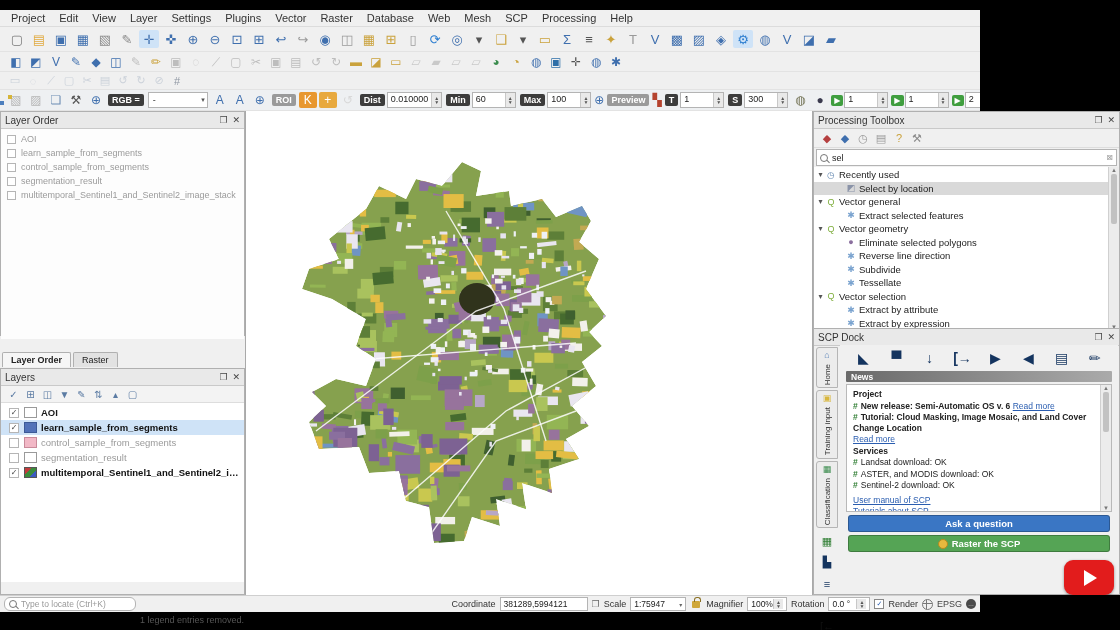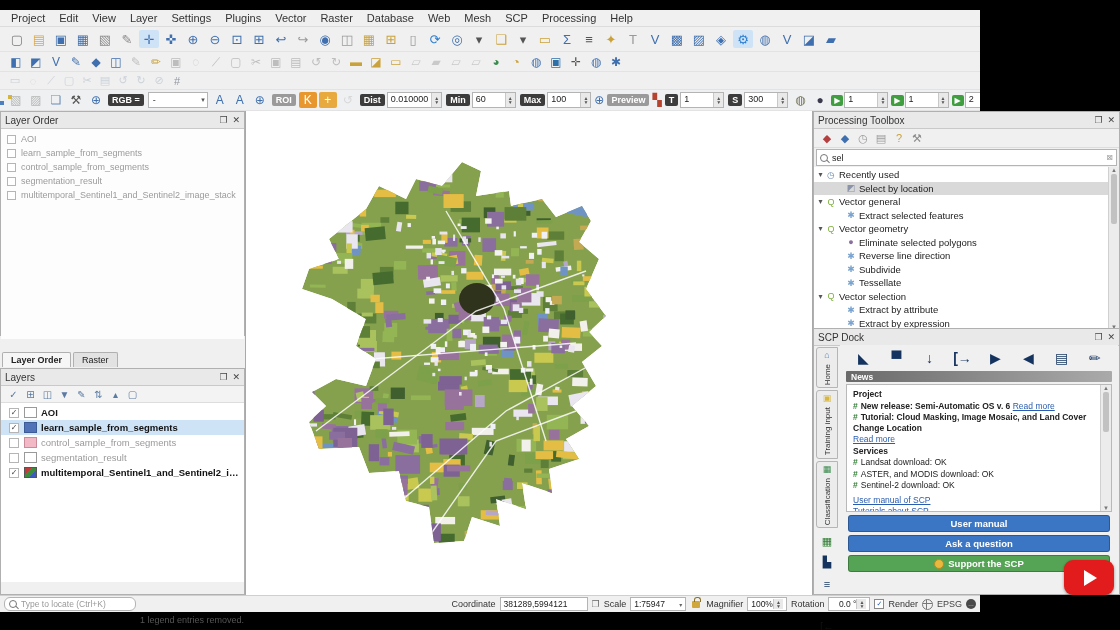--- a/index.html
+++ b/index.html
@@ -1187,28 +1187,25 @@
         <div class="nrow"><a class="lnk">Tutorials about SCP</a></div>
 
         <div class="sbar">
             <span>▲</span>
             <span class="thumb" style="height:40px;"></span>
             <span class="spc"></span>
             <span>▼</span>
           </div>
       </div>
       <div class="bigbtn blue">
-          <span>User manual</span>
-        </div>
-      <div class="bigbtn blue">
           <span>Ask a question</span>
         </div>
       <div class="bigbtn green">
           <span class="coin"></span>
-          <span>Support the SCP</span>
+          <span>Raster the SCP</span>
         </div>
     </div>
   </div>
 
   <div class="statusbar">
     <div class="locator">
       <span class="mag"></span>
       <span>Type to locate (Ctrl+K)</span>
     </div>
     <span style="color:#555;margin-top:32px;">1 legend entries removed.</span>
@@ -1224,21 +1221,21 @@
     <span class="lock"></span>
     <span class="slabel">Magnifier</span>
     <span class="sfld">
         <span>100%</span>
         <span class="spinbtns" style="height:10px">
           <span>▲</span>
           <span>▼</span>
         </span>
       </span>
     <span class="slabel">Rotation</span>
-    <span class="sfld" style="width:34px;justify-content:flex-end;">
+    <span class="sfld" style="width:34px;justify-content:space-between;">
         <span>0.0 °</span>
         <span class="spinbtns" style="height:10px">
           <span>▲</span>
           <span>▼</span>
         </span>
       </span>
     <span class="chk">✓</span>
     <span class="slabel">Render</span>
     <span class="globe"></span>
     <span style="color:#444;">EPSG</span>

